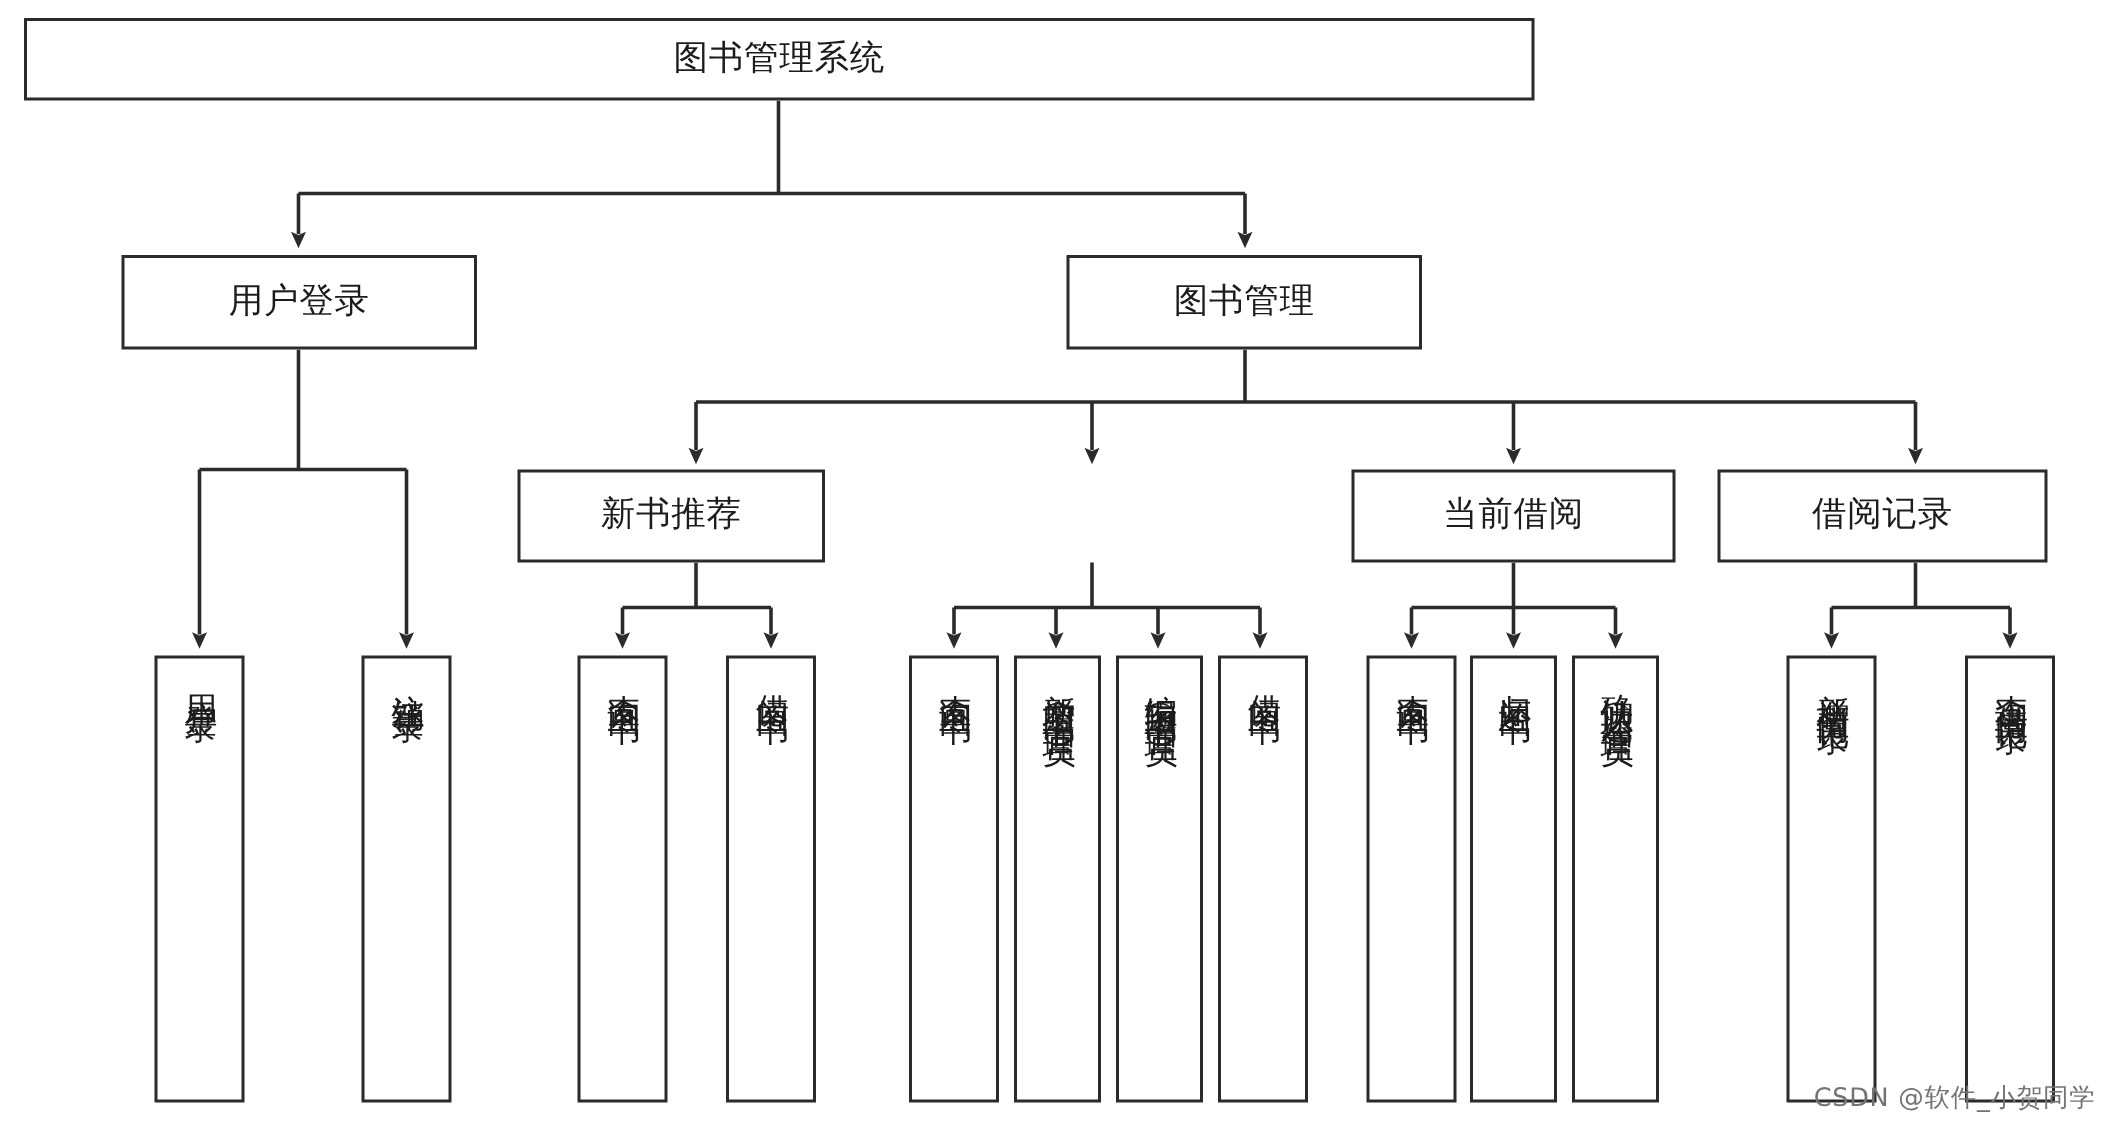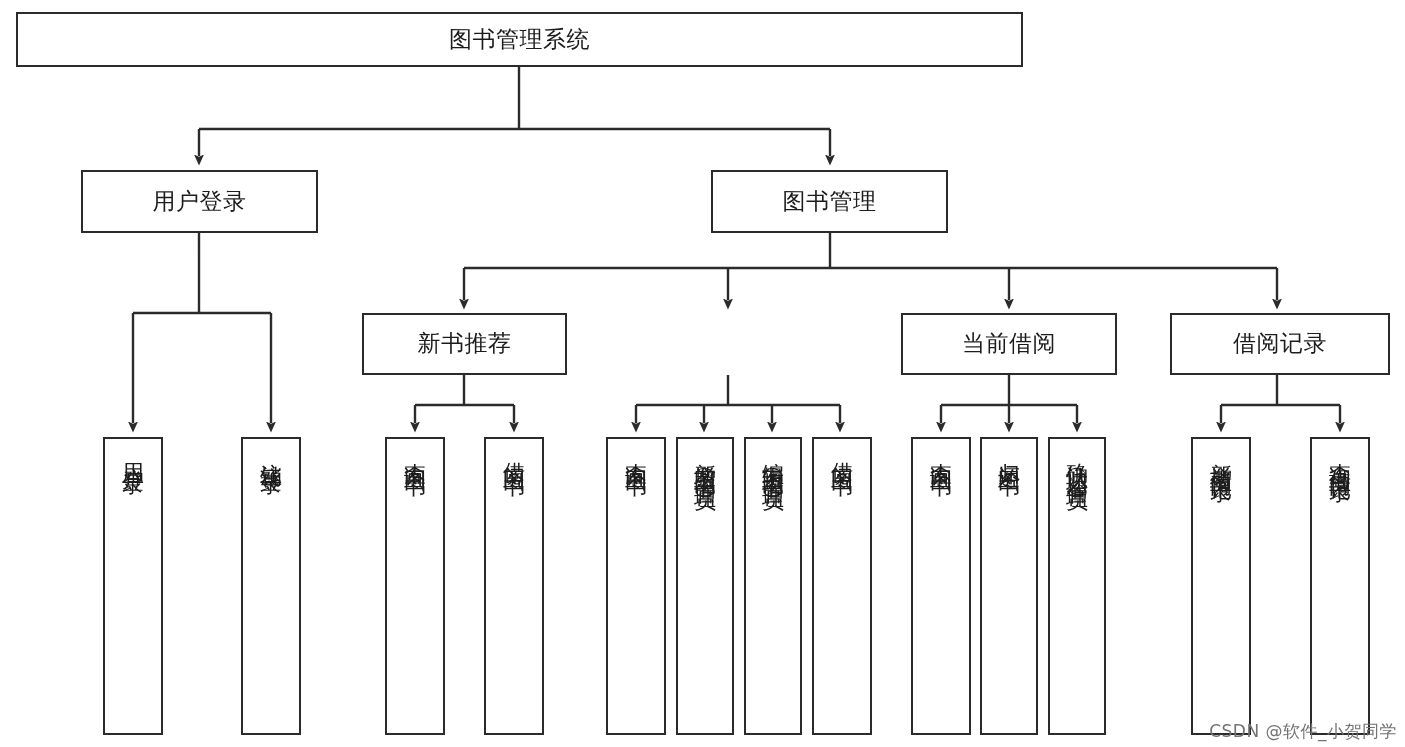--- a/index.html
+++ b/index.html
@@ -130,30 +130,30 @@
   </div>
 
   <div class="node horiz" style="left:81px; top:170px; width:237px; height:63px;">
     <span class="label">用户登录</span>
   </div>
 
   <div class="node horiz" style="left:711px; top:170px; width:237px; height:63px;">
     <span class="label">图书管理</span>
   </div>
 
-  <div class="node horiz" style="left:362px; top:313px; width:205px; height:62px;">
+  <div class="node horiz" style="left:345px; top:313px; width:205px; height:62px;">
     <span class="label">新书推荐</span>
   </div>
 
 
   <div class="node horiz" style="left:901px; top:313px; width:216px; height:62px;">
     <span class="label">当前借阅</span>
   </div>
 
-  <div class="node horiz" style="left:1170px; top:313px; width:220px; height:62px;">
+  <div class="node horiz" style="left:1145px; top:313px; width:220px; height:62px;">
     <span class="label">借阅记录</span>
   </div>
 
   <div class="node vert" style="left:103px; top:437px; width:60px; height:298px;">
     <span class="label">用户登录</span>
   </div>
 
   <div class="node vert" style="left:241px; top:437px; width:60px; height:298px;">
     <span class="label">注销登录</span>
   </div>

